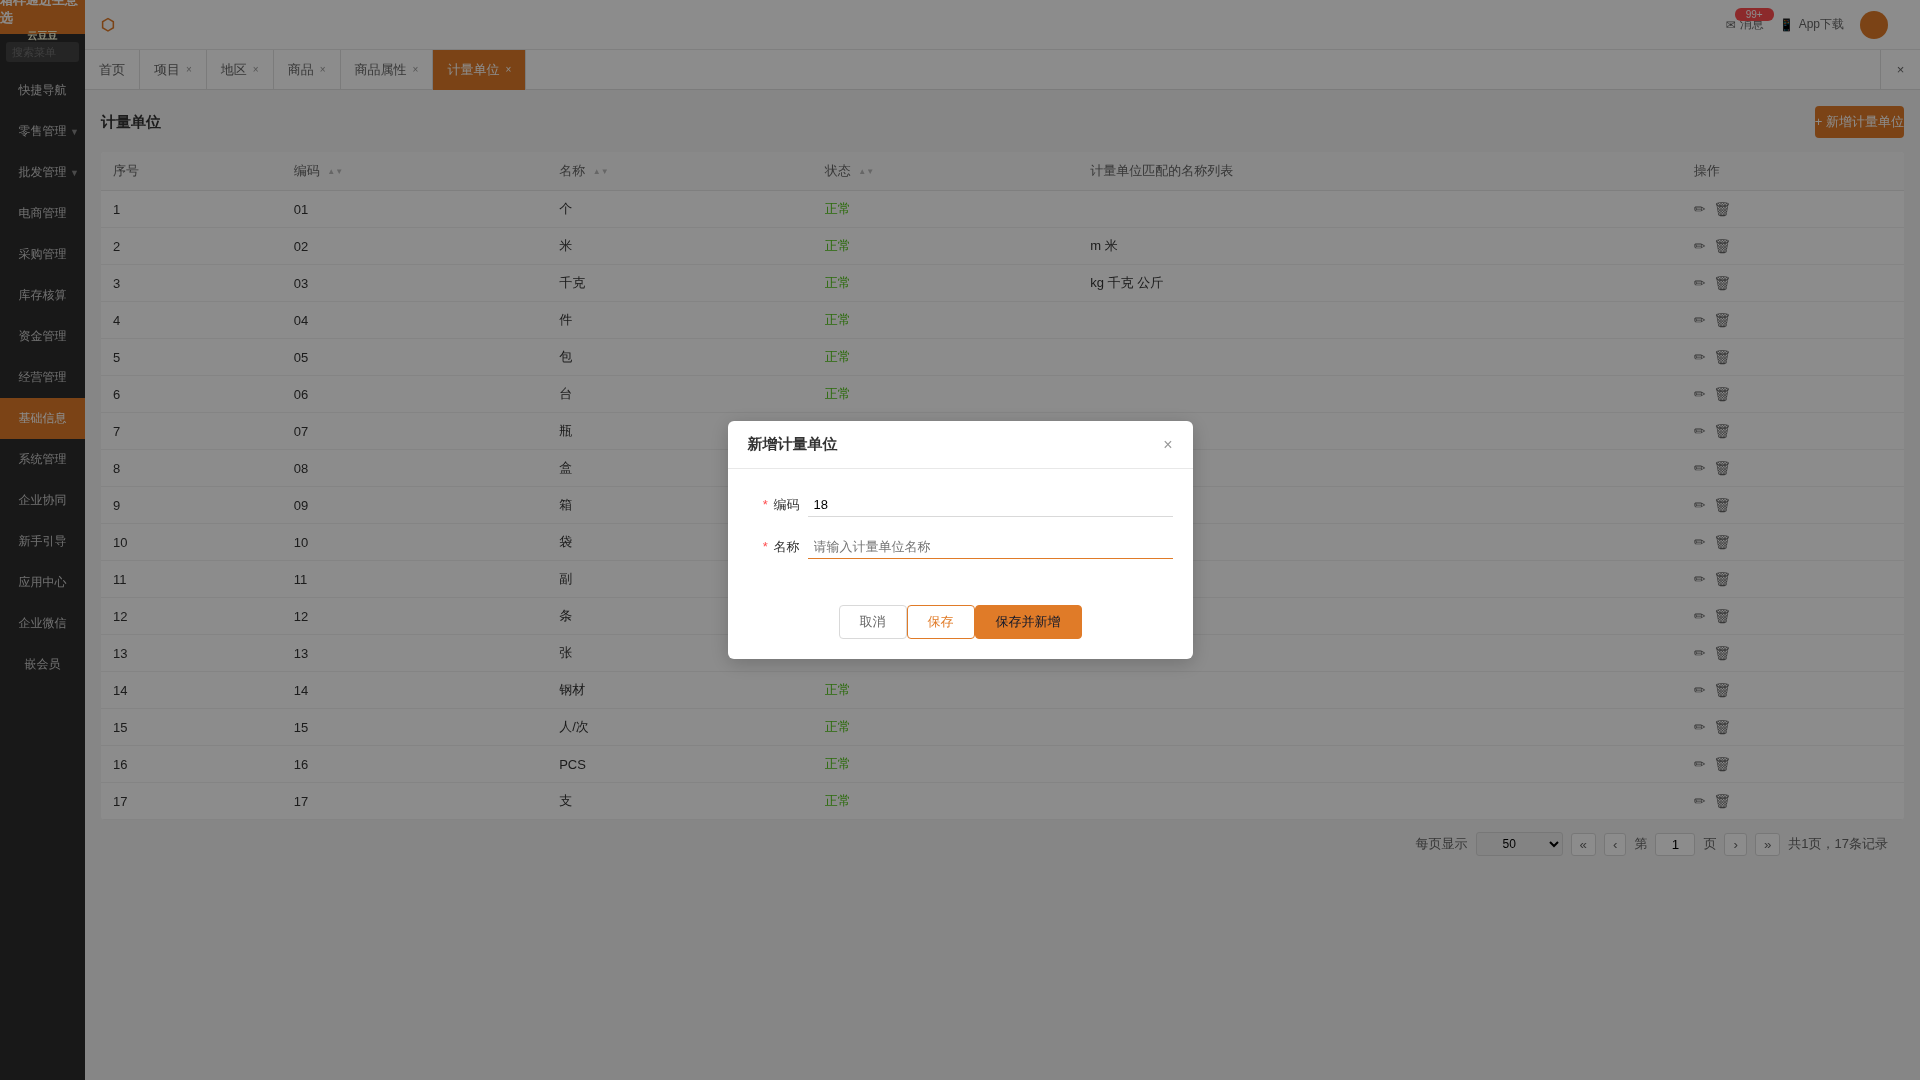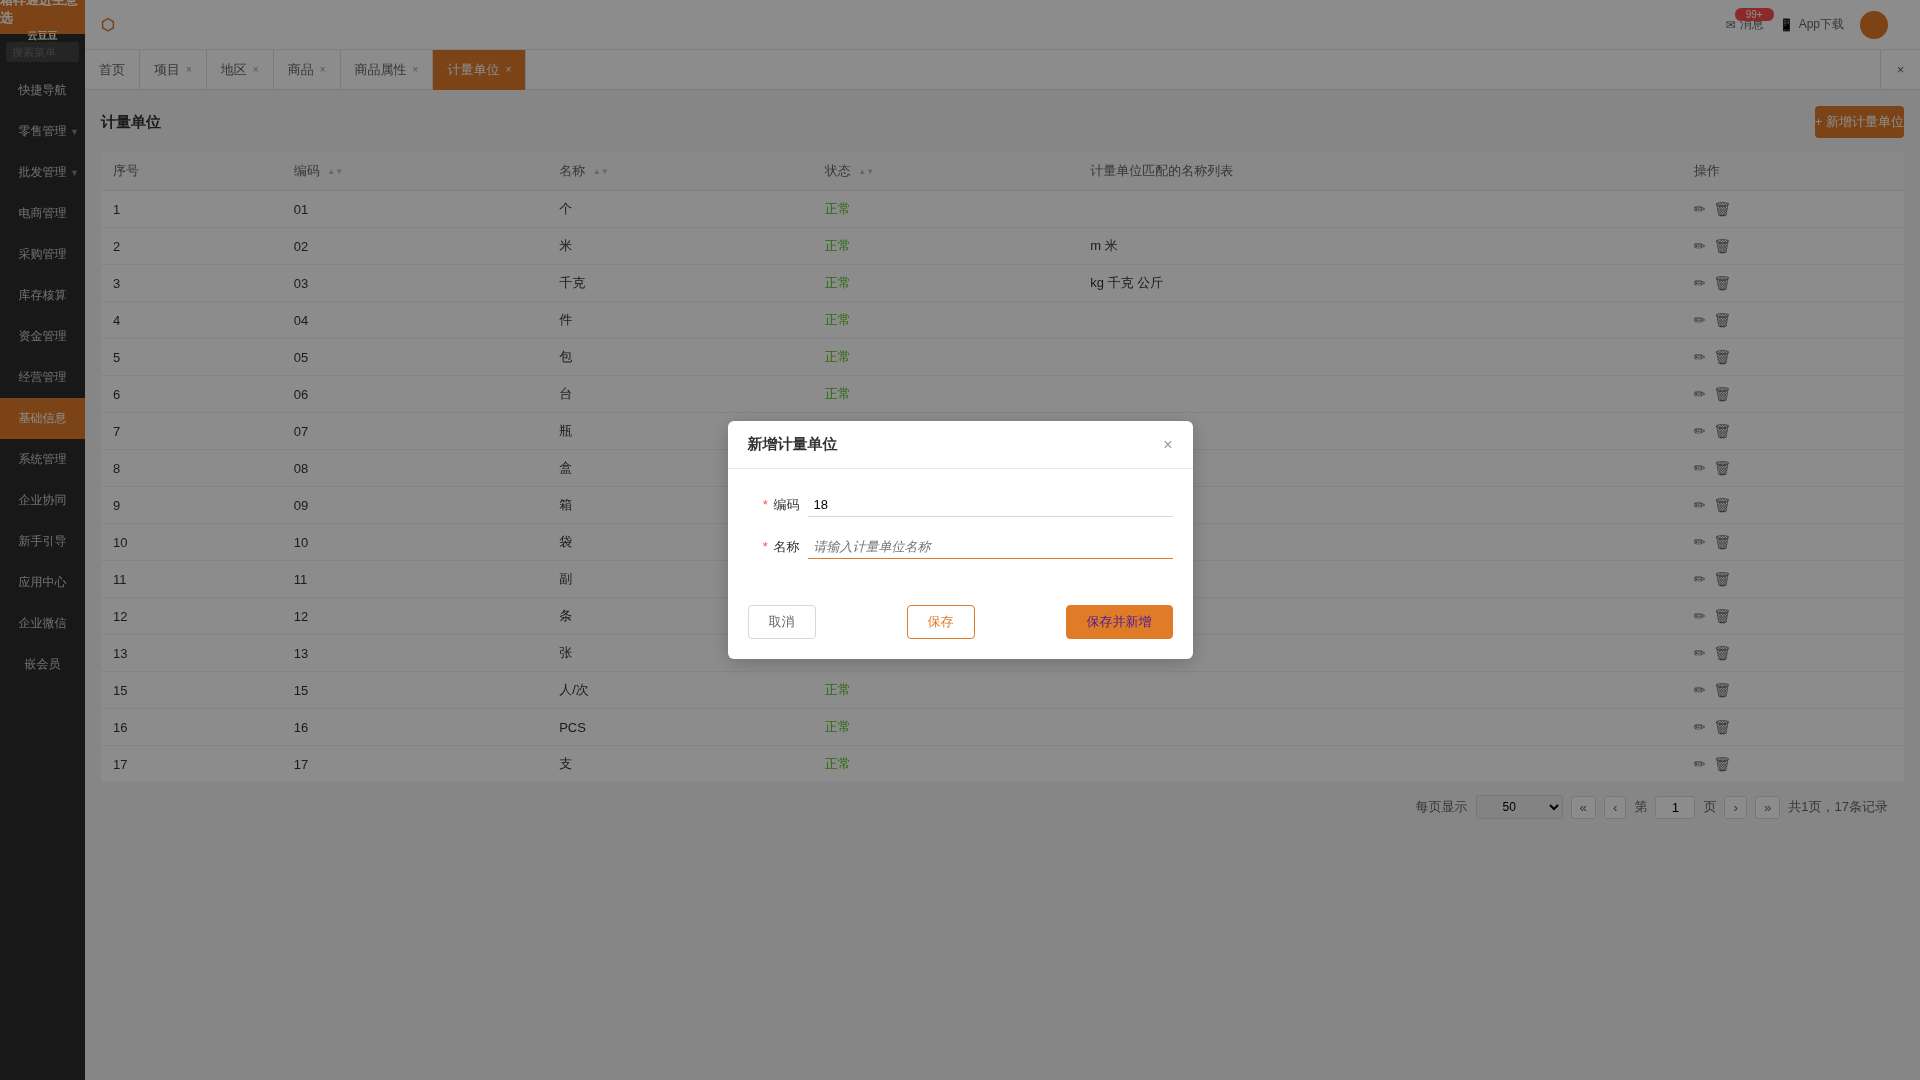--- a/index.html
+++ b/index.html
@@ -65,25 +65,25 @@
     .modal-overlay { position: fixed; top: 0; left: 0; width: 100%; height: 100%; background: rgba(0,0,0,0.45); z-index: 1000; display: flex; align-items: center; justify-content: center; }
     .modal { background: #fff; border-radius: 6px; width: 465px; padding: 0; box-shadow: 0 4px 20px rgba(0,0,0,0.2); }
     .modal-header { padding: 14px 20px; border-bottom: 1px solid #e8e8e8; display: flex; align-items: center; justify-content: space-between; }
     .modal-title { font-size: 15px; font-weight: bold; color: #333; }
     .modal-close { background: none; border: none; cursor: pointer; color: #999; font-size: 16px; line-height: 1; }
     .modal-body { padding: 24px 20px 16px 20px; }
     .form-row { display: flex; align-items: center; margin-bottom: 18px; }
     .form-label { width: 60px; text-align: right; font-size: 13px; color: #333; padding-right: 8px; flex-shrink: 0; }
     .form-required { color: #ff4d4f; margin-right: 2px; }
     .form-input { flex: 1; border: none; border-bottom: 1px solid #d9d9d9; padding: 4px 6px; font-size: 13px; outline: none; }
-    .form-input.active { border-bottom-color: #e07b28; font-style: italic; }
-    .modal-footer { padding: 12px 20px 20px; display: flex; justify-content: space-between; gap: 12px; }
+    .form-input.active { border-bottom-color: #e07b28; }
+    .modal-footer { padding: 12px 20px 20px; display: flex; justify-content: center; gap: 0; }
     .btn-cancel { border: 1px solid #d9d9d9; background: #fff; color: #666; border-radius: 4px; padding: 7px 20px; cursor: pointer; font-size: 13px; }
     .btn-save { border: 1px solid #e07b28; background: #fff; color: #e07b28; border-radius: 4px; padding: 7px 20px; cursor: pointer; font-size: 13px; }
-    .btn-save-new { background: #e07b28; color: #4c1d95; border: 1px solid #e07b28; border-radius: 4px; padding: 7px 20px; cursor: pointer; font-size: 13px; }
+    .btn-save-new { background: #e07b28; color: #0f172a; border: 1px solid #e07b28; border-radius: 4px; padding: 7px 20px; cursor: pointer; font-size: 13px; }
   </style>
 </head>
 <body>
 
 <div class="sidebar">
   <div class="sidebar-logo">
     <div class="sidebar-logo-inner">
       <span style="font-size:13px;font-weight:bold;color:#fff;">箱样通进生意选</span>
       <span style="font-size:10px;color:#ffd;margin-top:2px;">云豆豆</span>
     </div>
@@ -374,20 +374,33 @@
         <div class="action-btns">
           <button class="action-btn" title="编辑">✏</button>
           <button class="action-btn" title="删除">🗑</button>
         </div>
       </td>
     </tr>
             <tr>
       <td>13</td>
       <td>13</td>
       <td>张</td>
+      <td><span class="status-normal">正常</span></td>
+      <td></td>
+      <td>
+        <div class="action-btns">
+          <button class="action-btn" title="编辑">✏</button>
+          <button class="action-btn" title="删除">🗑</button>
+        </div>
+      </td>
+    </tr>
+            <tr>
+      <td>14</td>
+      <td>14</td>
+      <td>钢材</td>
       <td><span class="status-normal">正常</span></td>
       <td></td>
       <td>
         <div class="action-btns">
           <button class="action-btn" title="编辑">✏</button>
           <button class="action-btn" title="删除">🗑</button>
         </div>
       </td>
     </tr>
             <tr>

